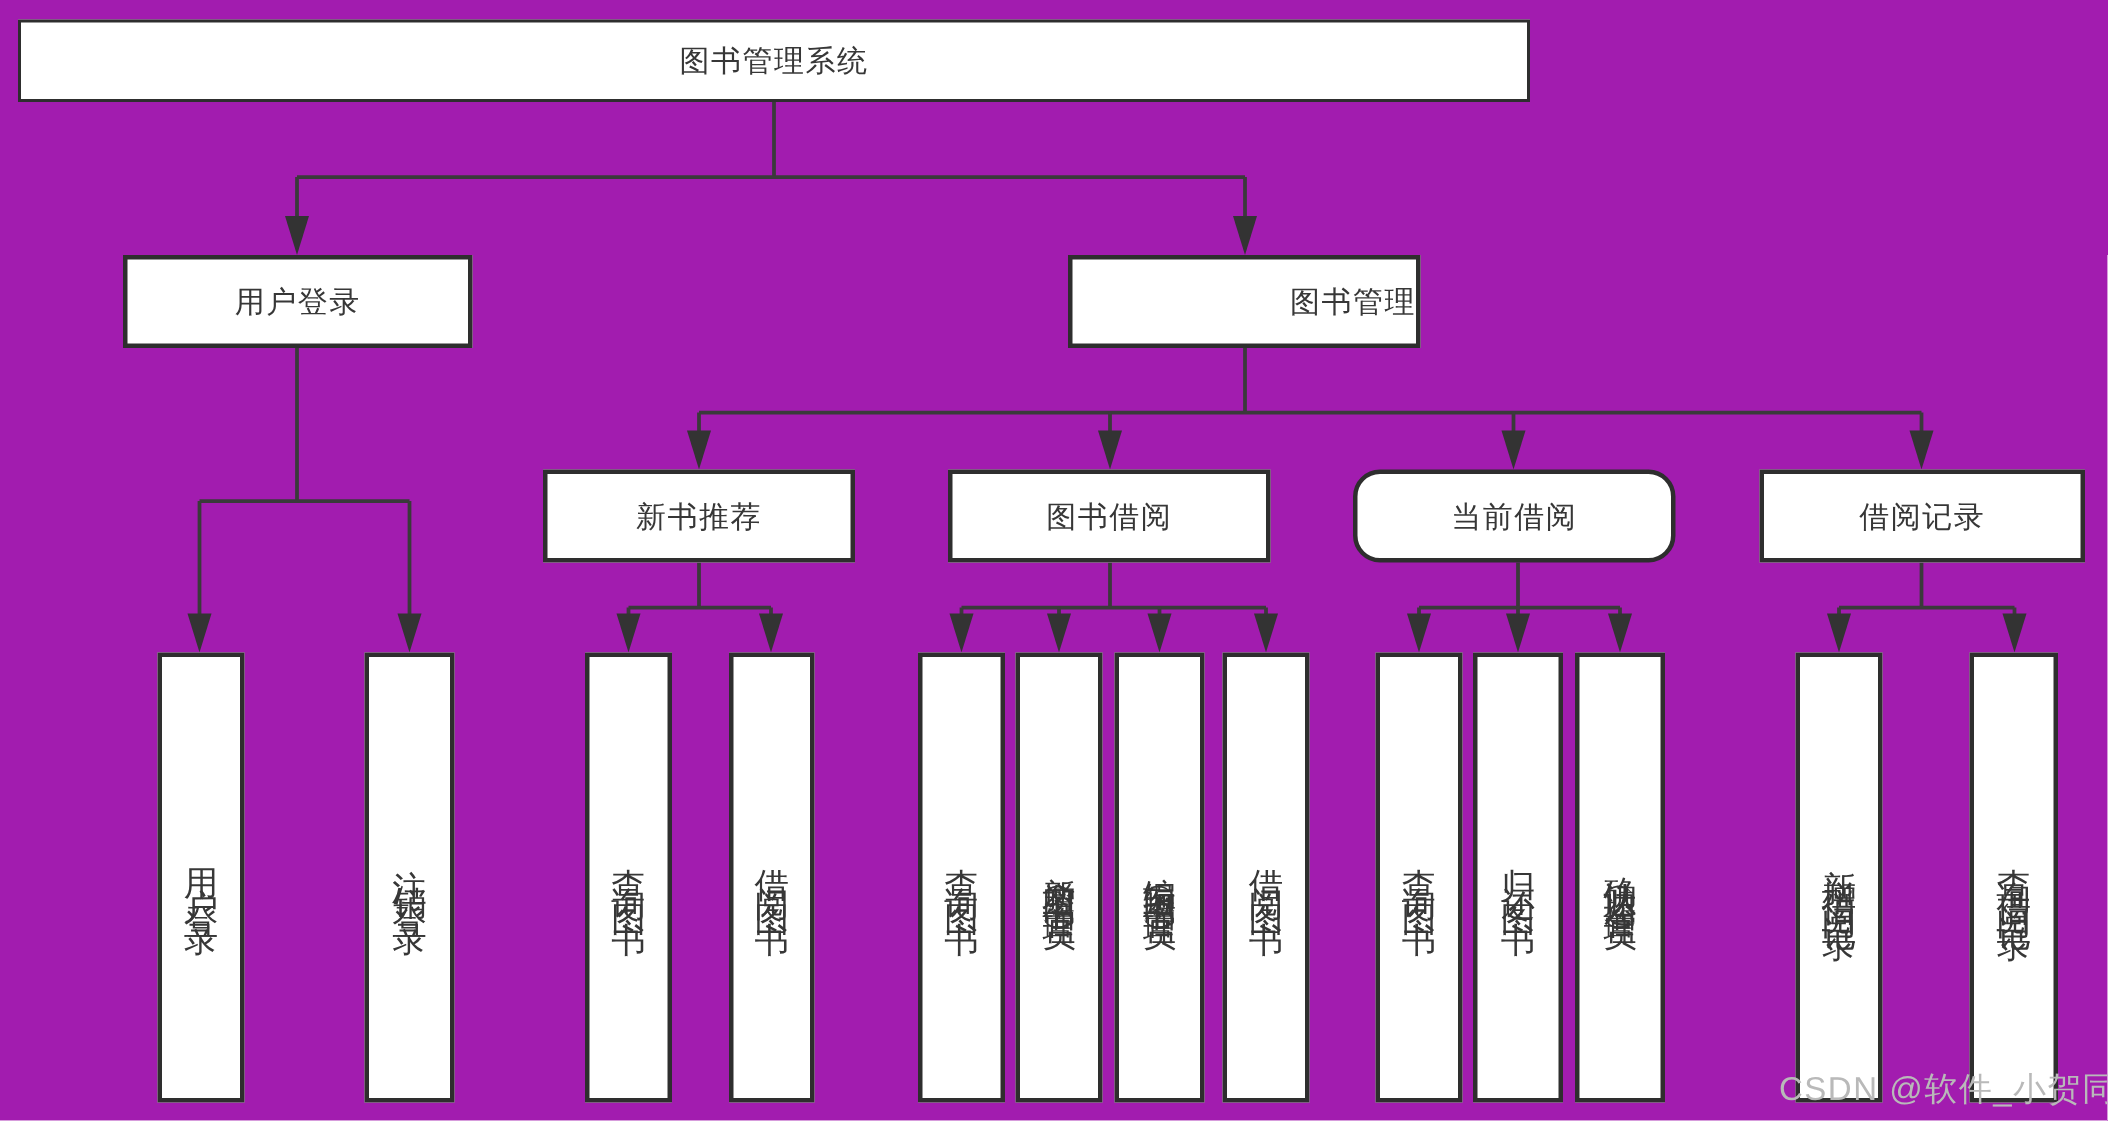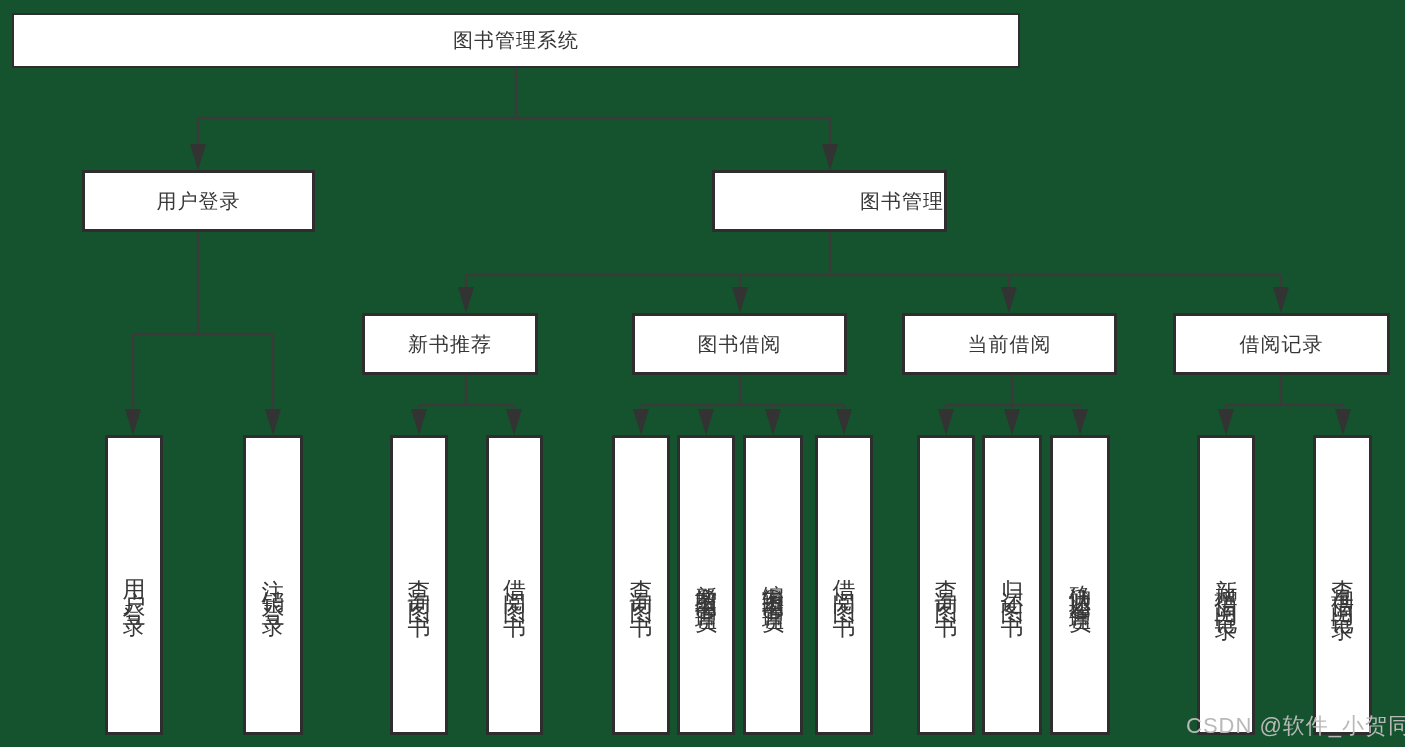--- a/index.html
+++ b/index.html
@@ -1,19 +1,19 @@
 <!DOCTYPE html>
 <html><head>
 <meta charset="utf-8">
 <style>
   html,body{margin:0;padding:0;background:#fff;}
   #canvas{
     position:relative;
     width:1405px;height:747px;
-    background:#14532d;
+    background:#a21caf;
     font-family:"Liberation Sans",sans-serif;
     overflow:hidden;
   }
   #wires{position:absolute;left:0;top:0;z-index:1;}
   .hbox{
     position:absolute;z-index:2;
     box-sizing:border-box;
     border:3px solid #2e2e2e;
     background:#fff;
     display:flex;align-items:center;justify-content:center;
@@ -123,27 +123,27 @@
     <span>图书管理系统</span>
   </div>
 
   <div class="hbox" style="left:82px;top:170px;width:233px;height:62px;">
     <span>用户登录</span>
   </div>
   <div class="hbox" style="left:712px;top:170px;width:235px;height:62px;justify-content:flex-end;">
     <span>图书管理</span>
   </div>
 
-  <div class="hbox" style="left:362px;top:313px;width:176px;height:62px;">
+  <div class="hbox" style="left:362px;top:313px;width:208px;height:62px;">
     <span>新书推荐</span>
   </div>
   <div class="hbox" style="left:632px;top:313px;width:215px;height:62px;align-items:center;">
     <span>图书借阅</span>
   </div>
-  <div class="hbox" style="left:902px;top:313px;width:215px;height:62px;">
+  <div class="hbox" style="left:902px;top:313px;width:215px;height:62px;border-radius:18px;">
     <span>当前借阅</span>
   </div>
   <div class="hbox" style="left:1173px;top:313px;width:217px;height:62px;">
     <span>借阅记录</span>
   </div>
 
   <div class="leaf" style="left:105px;width:58px;">
     <span class="vtext">用户登录</span>
   </div>
   <div class="leaf" style="left:243px;width:60px;">

